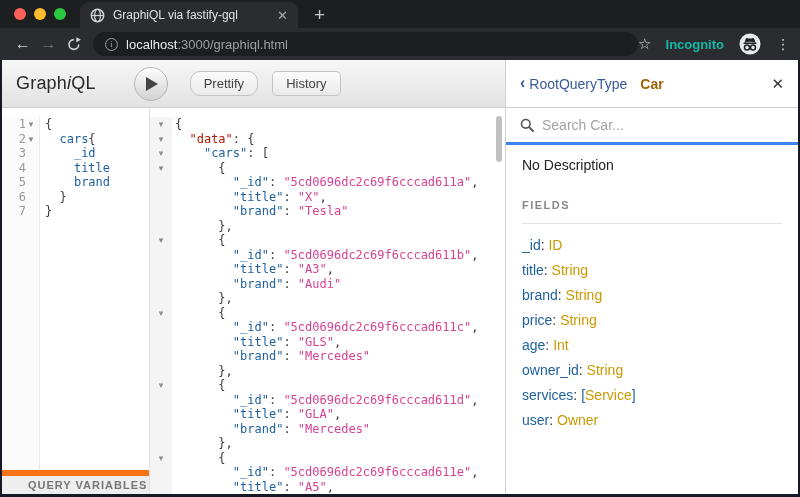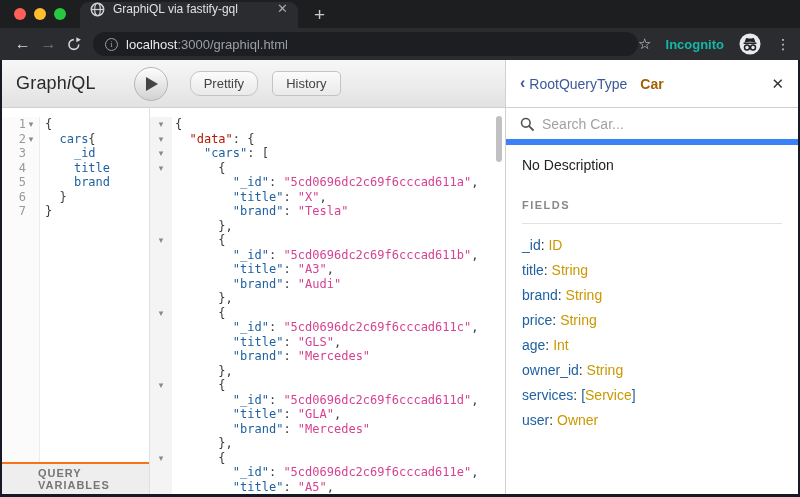--- a/index.html
+++ b/index.html
@@ -4,21 +4,21 @@
 <style>
   * { margin:0; padding:0; box-sizing:border-box; }
   html,body { width:800px; height:497px; font-family:"Liberation Sans", sans-serif; background:#fff; overflow:hidden; }
   .window { position:relative; width:800px; height:497px; overflow:hidden; }
 
   
   .tabstrip { height:28px; background:#1d1e20; display:flex; align-items:flex-end; }
   .traffic { display:flex; align-items:center; gap:8px; padding:0 14px 8px 14px; }
   .tl { width:12px; height:12px; border-radius:50%; }
   .tl.red{ background:#ff5f57; } .tl.yellow{ background:#febc2e; } .tl.green{ background:#28c840; }
-  .tab { width:218px; height:26px; background:#2b2c2f; border-radius:9px 9px 0 0; display:flex; align-items:flex-start; padding:0 10px; gap:8px; }
+  .tab { width:218px; height:26px; background:#2b2c2f; border-radius:9px 9px 0 0; display:flex; align-items:center; padding:0 10px; gap:8px; }
   .tab-title { flex:1; color:#dfe1e5; font-size:12px; white-space:nowrap; overflow:hidden; }
   .tab-close { color:#a6a9ad; font-size:13px; line-height:1; cursor:default; }
   .newtab { color:#c7c9cc; font-size:19px; margin:0 0 4px 16px; line-height:1; }
 
   .addressbar { height:32px; background:#2b2c2f; display:flex; align-items:center; padding:0 10px; }
   .nav-ico { color:#d5d7da; font-size:16px; width:28px; text-align:center; }
   .nav-ico.disabled { color:#6e7175; }
   .omnibox { flex:0 0 545px; height:24px; background:#1d1e21; border-radius:12px; display:flex; align-items:center; padding:0 12px; margin-left:6px; gap:8px; }
   .info-ico { width:13px; height:13px; border:1.4px solid #9aa0a6; border-radius:50%; color:#9aa0a6; font-size:9px; line-height:11px; text-align:center; font-family:"Liberation Serif",serif; flex:0 0 auto; }
   .url { font-size:13px; white-space:nowrap; }
@@ -50,38 +50,38 @@
   .q-gutter { width:38px; background:#fbfbfb; border-right:1px solid #ececec; }
   .q-gutter .grow { display:flex; justify-content:flex-end; align-items:center; height:14.5px; padding-right:3px; }
   .lnum { color:#999; font:12px "DejaVu Sans Mono", monospace; }
   .fold { color:#8a8a8a; font-size:9px; width:10px; text-align:center; }
   .q-code { flex:1; padding-left:5px; }
   .cm-line { height:14.5px; line-height:14.5px; font:12px "DejaVu Sans Mono", monospace; white-space:pre; }
   .tok-prop { color:#1F61A0; }
   .tok-kw   { color:#B11A04; }
   .tok-str  { color:#D64292; }
   .tok-punct{ color:#393939; }
-  .varbar { height:32px; background:#eee; border-top:2px solid #f97316; display:flex; align-items:center; padding-left:36px; }
+  .varbar { height:24px; background:#eee; border-top:6px solid #f97316; display:flex; align-items:center; padding-left:26px; }
   .varbar span { font-size:11px; font-weight:bold; color:#767676; letter-spacing:1px; }
 
   
   .result-pane { flex:1; display:flex; position:relative; overflow:hidden; padding-top:9px; background:#fff; }
   .r-strip { width:22px; background:#f4f4f4; }
   .r-strip .srow { height:14.5px; display:flex; align-items:center; justify-content:center; }
   .r-code { flex:1; padding-left:3px; overflow:hidden; }
   .r-scroll { position:absolute; right:3px; top:8px; width:6px; height:46px; border-radius:3px; background:#c1c1c4; }
 
   
   .doc-panel { width:293px; background:#fff; border-left:1px solid #d0d0d0; display:flex; flex-direction:column; }
   .doc-header { height:48px; border-bottom:1px solid #d0d0d0; display:flex; align-items:center; padding:0 14px; position:relative; }
   .doc-back { color:#3B5998; font-size:14px; display:flex; align-items:center; gap:4px; }
   .doc-back .chev { font-size:16px; font-weight:bold; margin-top:-1px; }
   .doc-title { position:absolute; left:0; right:0; text-align:center; font-size:14px; font-weight:bold; color:#a16207; pointer-events:none; }
   .doc-close { margin-left:auto; font-size:15px; color:#333; z-index:1; }
-  .doc-search { height:37px; border-bottom:6px solid #3b82f6; display:flex; align-items:center; padding:0 14px; gap:8px; }
+  .doc-search { height:37px; border-bottom:3px solid #3b82f6; display:flex; align-items:center; padding:0 14px; gap:8px; }
   .search-ico { flex:0 0 auto; }
   .doc-search input { border:0; outline:0; font-size:14px; color:#333; width:100%; background:transparent; font-family:"Liberation Sans",sans-serif; }
   .doc-search input::placeholder { color:#a2a2a2; }
   .doc-body { flex:1; padding:12px 16px; overflow:hidden; }
   .doc-desc { font-size:14px; color:#222; margin-bottom:26px; }
   .fields-title { font-size:11px; font-weight:bold; color:#888; letter-spacing:1.5px; padding-bottom:12px; border-bottom:1px solid #e3e3e3; }
   .doc-field { margin-top:13px; font-size:14px; height:12px; }
   .f-name { color:#1F61A0; }
   .f-colon { color:#333; }
   .f-bracket { color:#1F61A0; }

